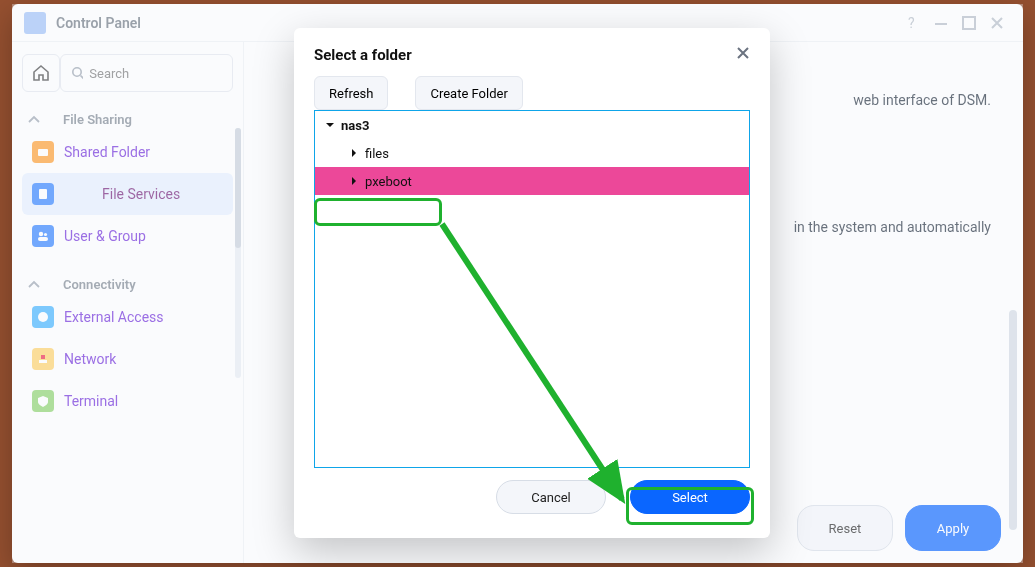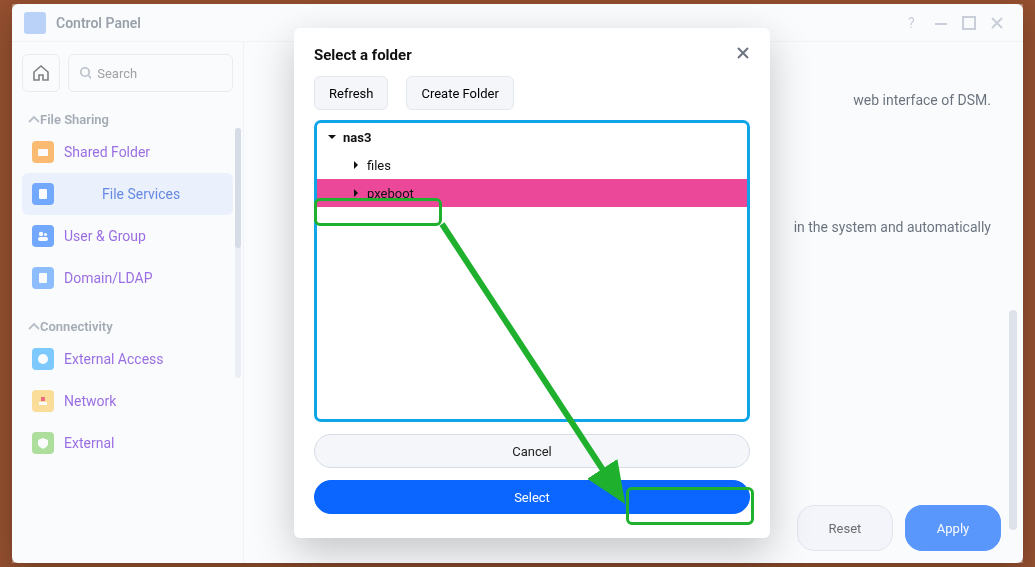--- a/index.html
+++ b/index.html
@@ -11,30 +11,30 @@
 }
 .titlebar {
   height: 38px; display: flex; align-items: center; padding: 0 12px;
   border-bottom: 1px solid #eef1f4; color: #6c7680;
 }
 .titlebar .appicon { width: 22px; height: 22px; background: #9ec1f7; border-radius: 3px; margin-right: 10px; }
 .titlebar .title { font-size: 14px; font-weight: 600; flex: 1; }
 .winbtn { width: 28px; height: 28px; display: inline-flex; align-items: center; justify-content: center; color: #b4bcc6; cursor: pointer; }
 .body { flex: 1; display: flex; min-height: 0; }
 .sidebar { width: 232px; border-right: 1px solid #eef1f4; padding: 12px 10px; display: flex; flex-direction: column; position: relative; }
-.searchrow { display: flex; gap: 8px; align-items: center; }
+.searchrow { display: flex; gap: 0; align-items: center; }
 .homebtn { width: 38px; height: 38px; border: 1px solid #e3e7ee; border-radius: 6px; display: flex; align-items: center; justify-content: center; color: #556; }
 .search { flex: 1; height: 38px; border: 1px solid #e3e7ee; border-radius: 6px; display: flex; align-items: center; padding: 0 10px; color: #9aa3af; }
 .search svg { margin-right: 6px; }
 .search input { border: none; outline: none; width: 100%; font-size: 13px; color: #333; background: transparent; }
 .group { margin-top: 16px; }
-.grouphdr { display: flex; align-items: center; gap: 0; color: #7b8590; font-size: 13px; font-weight: 600; padding: 4px 6px; cursor: pointer; }
+.grouphdr { display: flex; align-items: center; gap: 23px; color: #7b8590; font-size: 13px; font-weight: 600; padding: 4px 6px; cursor: pointer; }
 .chev { width: 12px; height: 12px; }
 .navitem { display: flex; align-items: center; gap: 10px; padding: 10px 10px; border-radius: 6px; color: #6d28d9; font-size: 14px; cursor: pointer; }
-.navitem.active { background: #e6f0ff; color: #1d4ed8; gap: 48px; }
+.navitem.active { background: #e6f0ff; color: #701a75; gap: 48px; }
 .navicon { width: 22px; height: 22px; border-radius: 4px; display: inline-flex; align-items: center; justify-content: center; }
 .ic-shared { background: #ff9b2a; }
 .ic-files  { background: #2f80ff; }
 .ic-usrgrp { background: #2f80ff; }
 .ic-domain { background: #5aa0ff; }
 .ic-ext    { background: #3fb2ff; }
 .ic-net    { background: #ffd166; }
 .ic-sec    { background: #8bd36a; }
 .ic-term   { background: #2b3b4e; }
 .sidebar-scroll { position: absolute; right: 2px; top: 86px; width: 6px; height: 250px; background: #e8edf3; border-radius: 3px; }
@@ -49,30 +49,30 @@
 .btn.primary { background: #0a66ff; color: #fff; border-color: #0a66ff; }
 
 .overlay { position: absolute; inset: 0; background: rgba(240,243,248,.35); }
 .modal {
   position: absolute; left: 282px; top: 24px; width: 476px; height: 510px;
   background: #fff; border-radius: 6px; box-shadow: 0 14px 42px rgba(0,0,0,.22);
   display: flex; flex-direction: column; padding: 18px 20px 24px;
 }
 .modal .mtitle { font-size: 15px; font-weight: 700; color: #111; }
 .modal .mclose { position: absolute; right: 14px; top: 12px; width: 26px; height: 26px; display: flex; align-items: center; justify-content: center; color: #6b7380; cursor: pointer; }
-.mtools { display: flex; gap: 18px; margin-top: 12px; }
+.mtools { display: flex; gap: 27px; margin-top: 12px; }
 .mbtn { height: 34px; padding: 0 14px; border-radius: 6px; border: 1px solid #e3e7ee; background: #f4f6fa; font-size: 13px; cursor: pointer; }
-.tree { flex: 1; margin-top: 10px; border: 3px solid #0ea5e9; border-radius: 7px; overflow: hidden; }
+.tree { flex: 1; border: 1px solid #0ea5e9; border-radius: 0; overflow: hidden; }
 .node { display: flex; align-items: center; height: 28px; font-size: 13px; color: #111; padding-left: 10px; cursor: pointer; }
 .caret { width: 10px; height: 10px; margin-right: 6px; display: inline-flex; }
 .node.root { font-weight: 700; }
 .node.lvl1 { padding-left: 34px; }
 .node.selected { background: #ec4899; }
 .highlight-sel { position: absolute; border: 3px solid #1fb12e; border-radius: 6px; pointer-events: none; }
-.mfooter { display: flex; justify-content: flex-end; gap: 12px; margin-top: 12px; flex-direction: column; }
+.mfooter { display: flex; justify-content: flex-end; gap: 24px; margin-top: 12px; }
 .mfooter .btn { height: 34px; border-radius: 17px; }
 svg { display: block; }
 .arrow-svg { position: absolute; pointer-events: none; }
 </style>
 </head>
 <body>
 
 <div class="window">
 
   <div class="titlebar">
@@ -144,28 +144,20 @@
         <div class="navitem">
           <span class="navicon ic-usrgrp">
               <svg width="14" height="14">
                 <circle cx="5" cy="5" r="2.2" fill="#fff"></circle>
                 <circle cx="9.5" cy="5.5" r="1.6" fill="#fff"></circle>
                 <rect x="2" y="8" width="10" height="4" rx="2" fill="#fff"></rect>
               </svg>
             </span>
           <span>User &amp; Group</span>
         </div>
-        <div class="navitem">
-          <span class="navicon ic-domain">
-              <svg width="14" height="14">
-                <rect x="3" y="2" width="8" height="10" rx="1" fill="#fff"></rect>
-              </svg>
-            </span>
-          <span>Domain/LDAP</span>
-        </div>
       </div>
 
       <div class="group">
         <div class="grouphdr">
           <svg class="chev">
               <path d="M1 8 L6 3 L11 8" fill="none" stroke="#9aa3af" stroke-width="1.8"></path>
             </svg>
           <span>Connectivity</span>
         </div>
         <div class="navitem">
@@ -184,21 +176,21 @@
               </svg>
             </span>
           <span>Network</span>
         </div>
         <div class="navitem">
           <span class="navicon ic-sec">
               <svg width="14" height="14">
                 <path d="M7 2 L12 4 V8 C12 10 9 12 7 13 C5 12 2 10 2 8 V4 Z" fill="#fff"></path>
               </svg>
             </span>
-          <span>External</span>
+          <span>Terminal</span>
         </div>
       </div>
 
 
       <div class="sidebar-scroll">
         <div class="thumb"></div>
       </div>
     </div>
 
     <div class="main">

